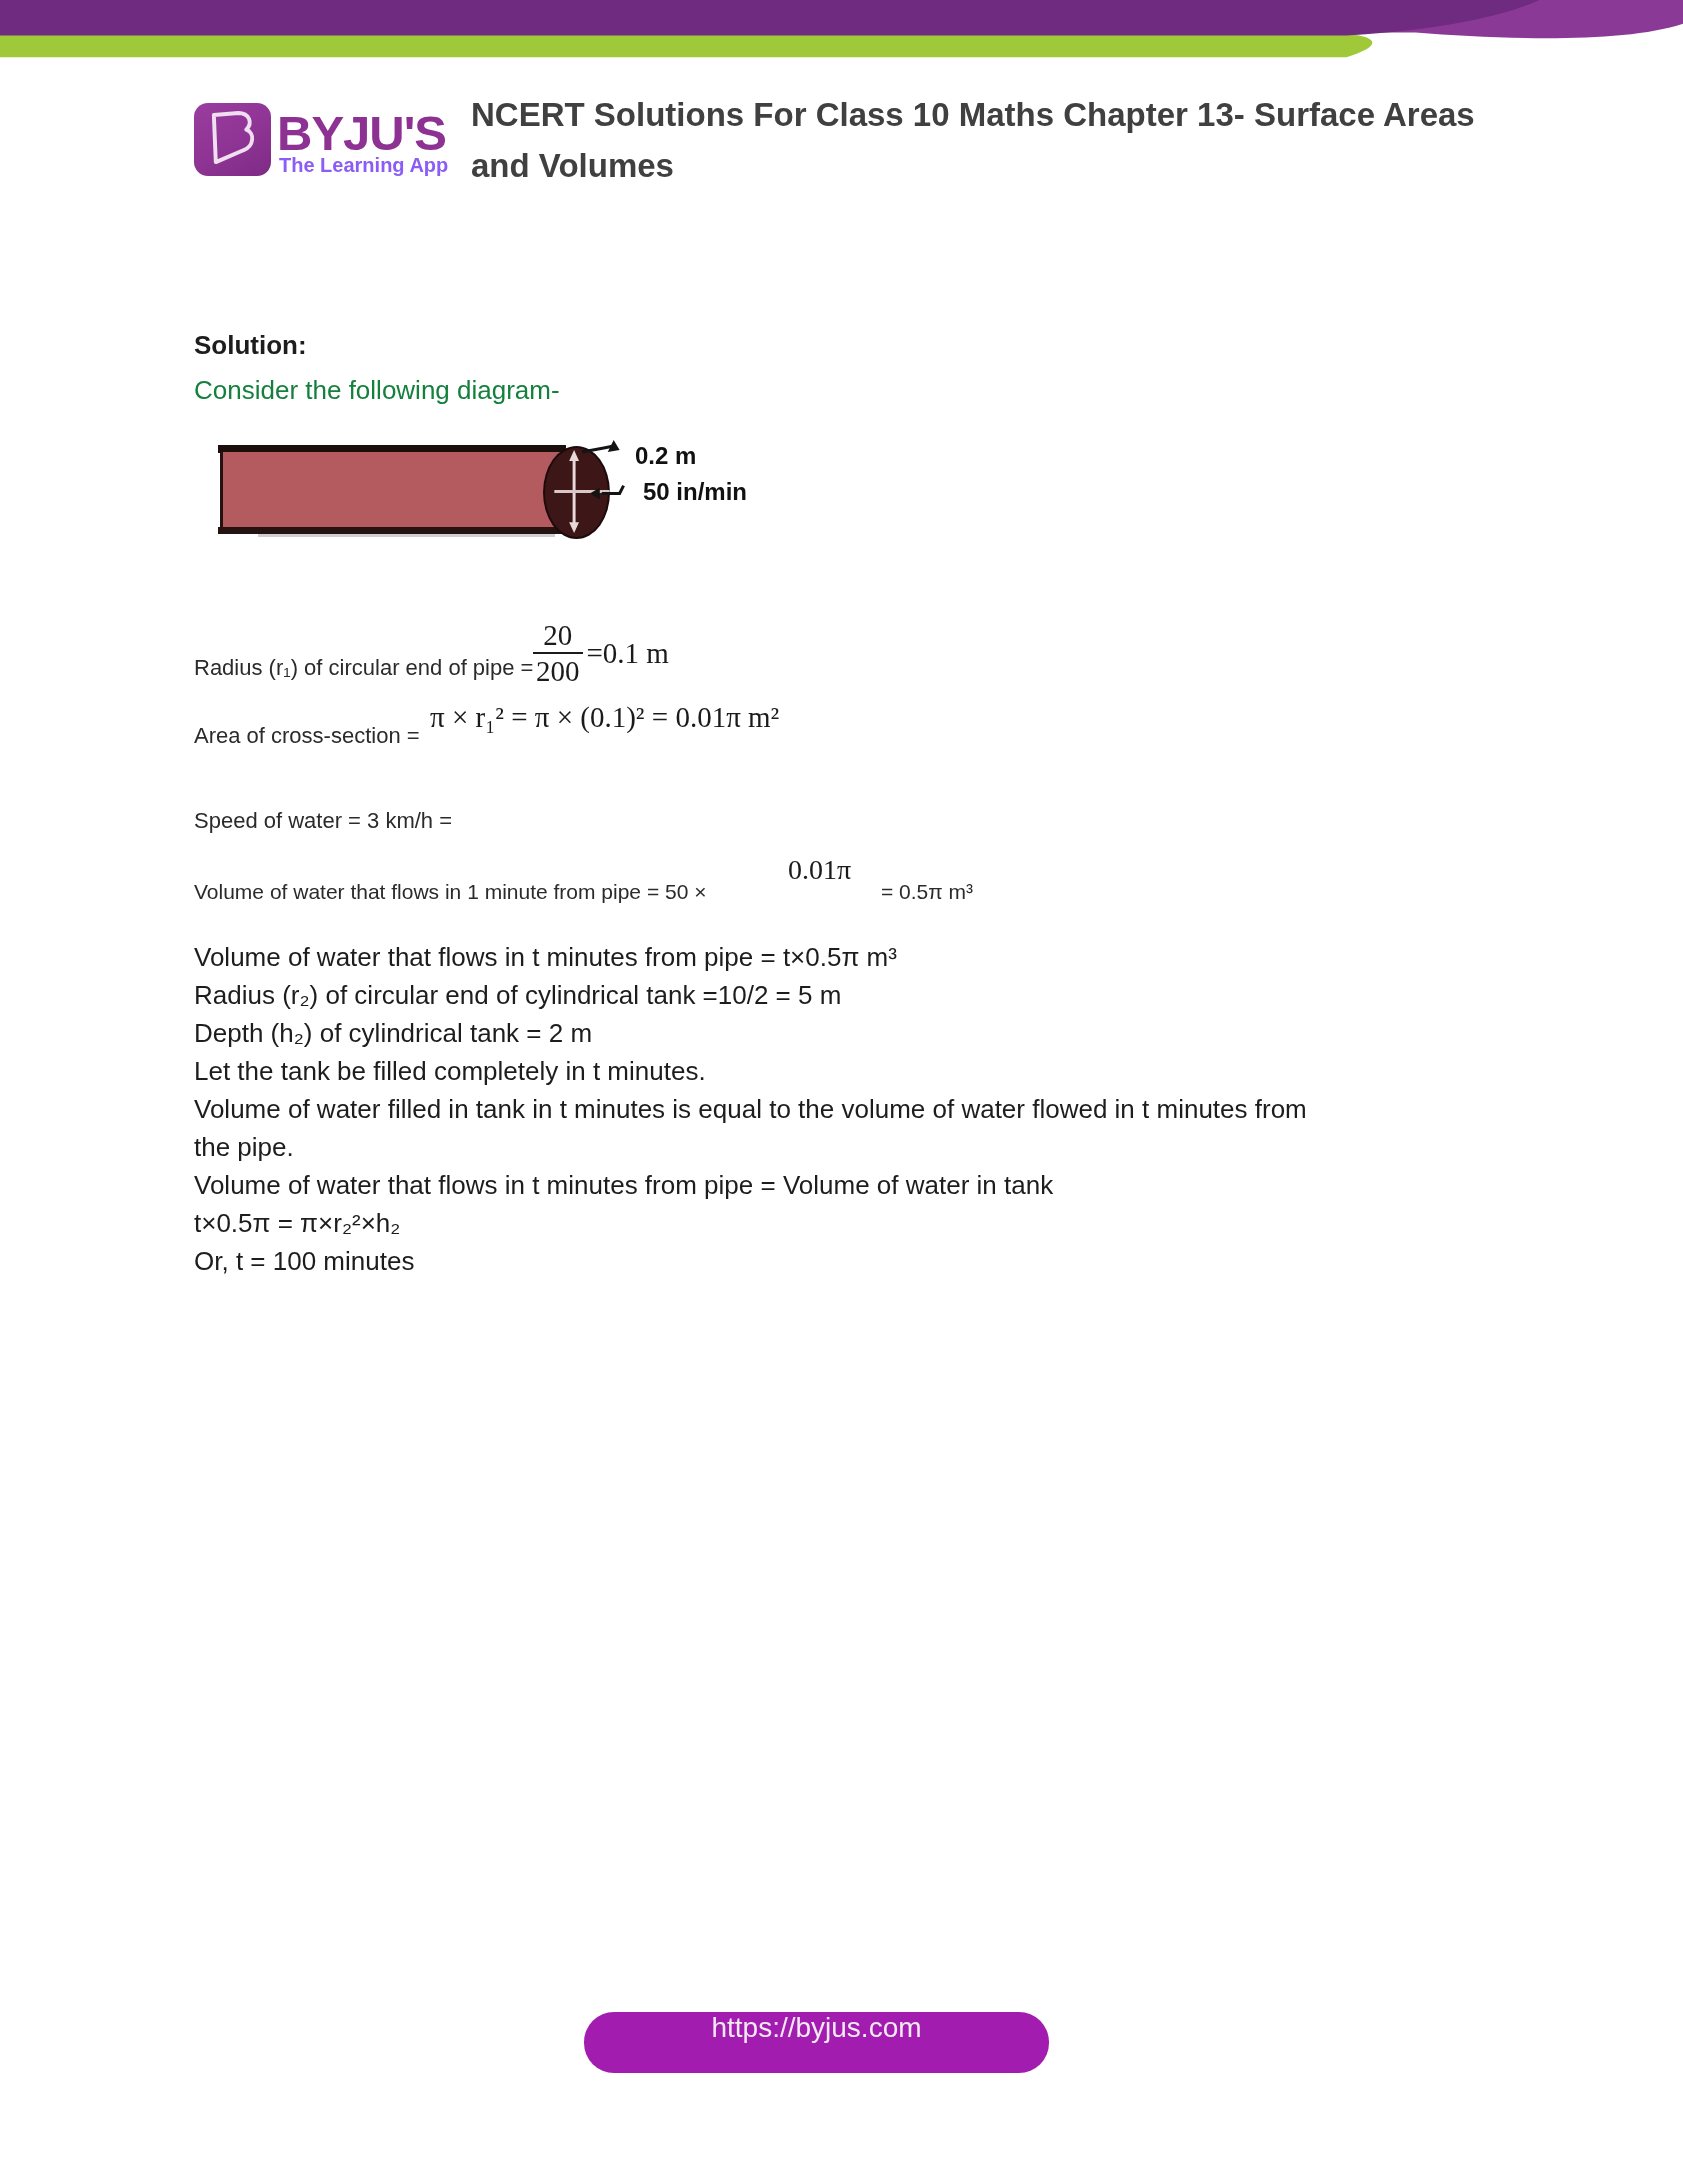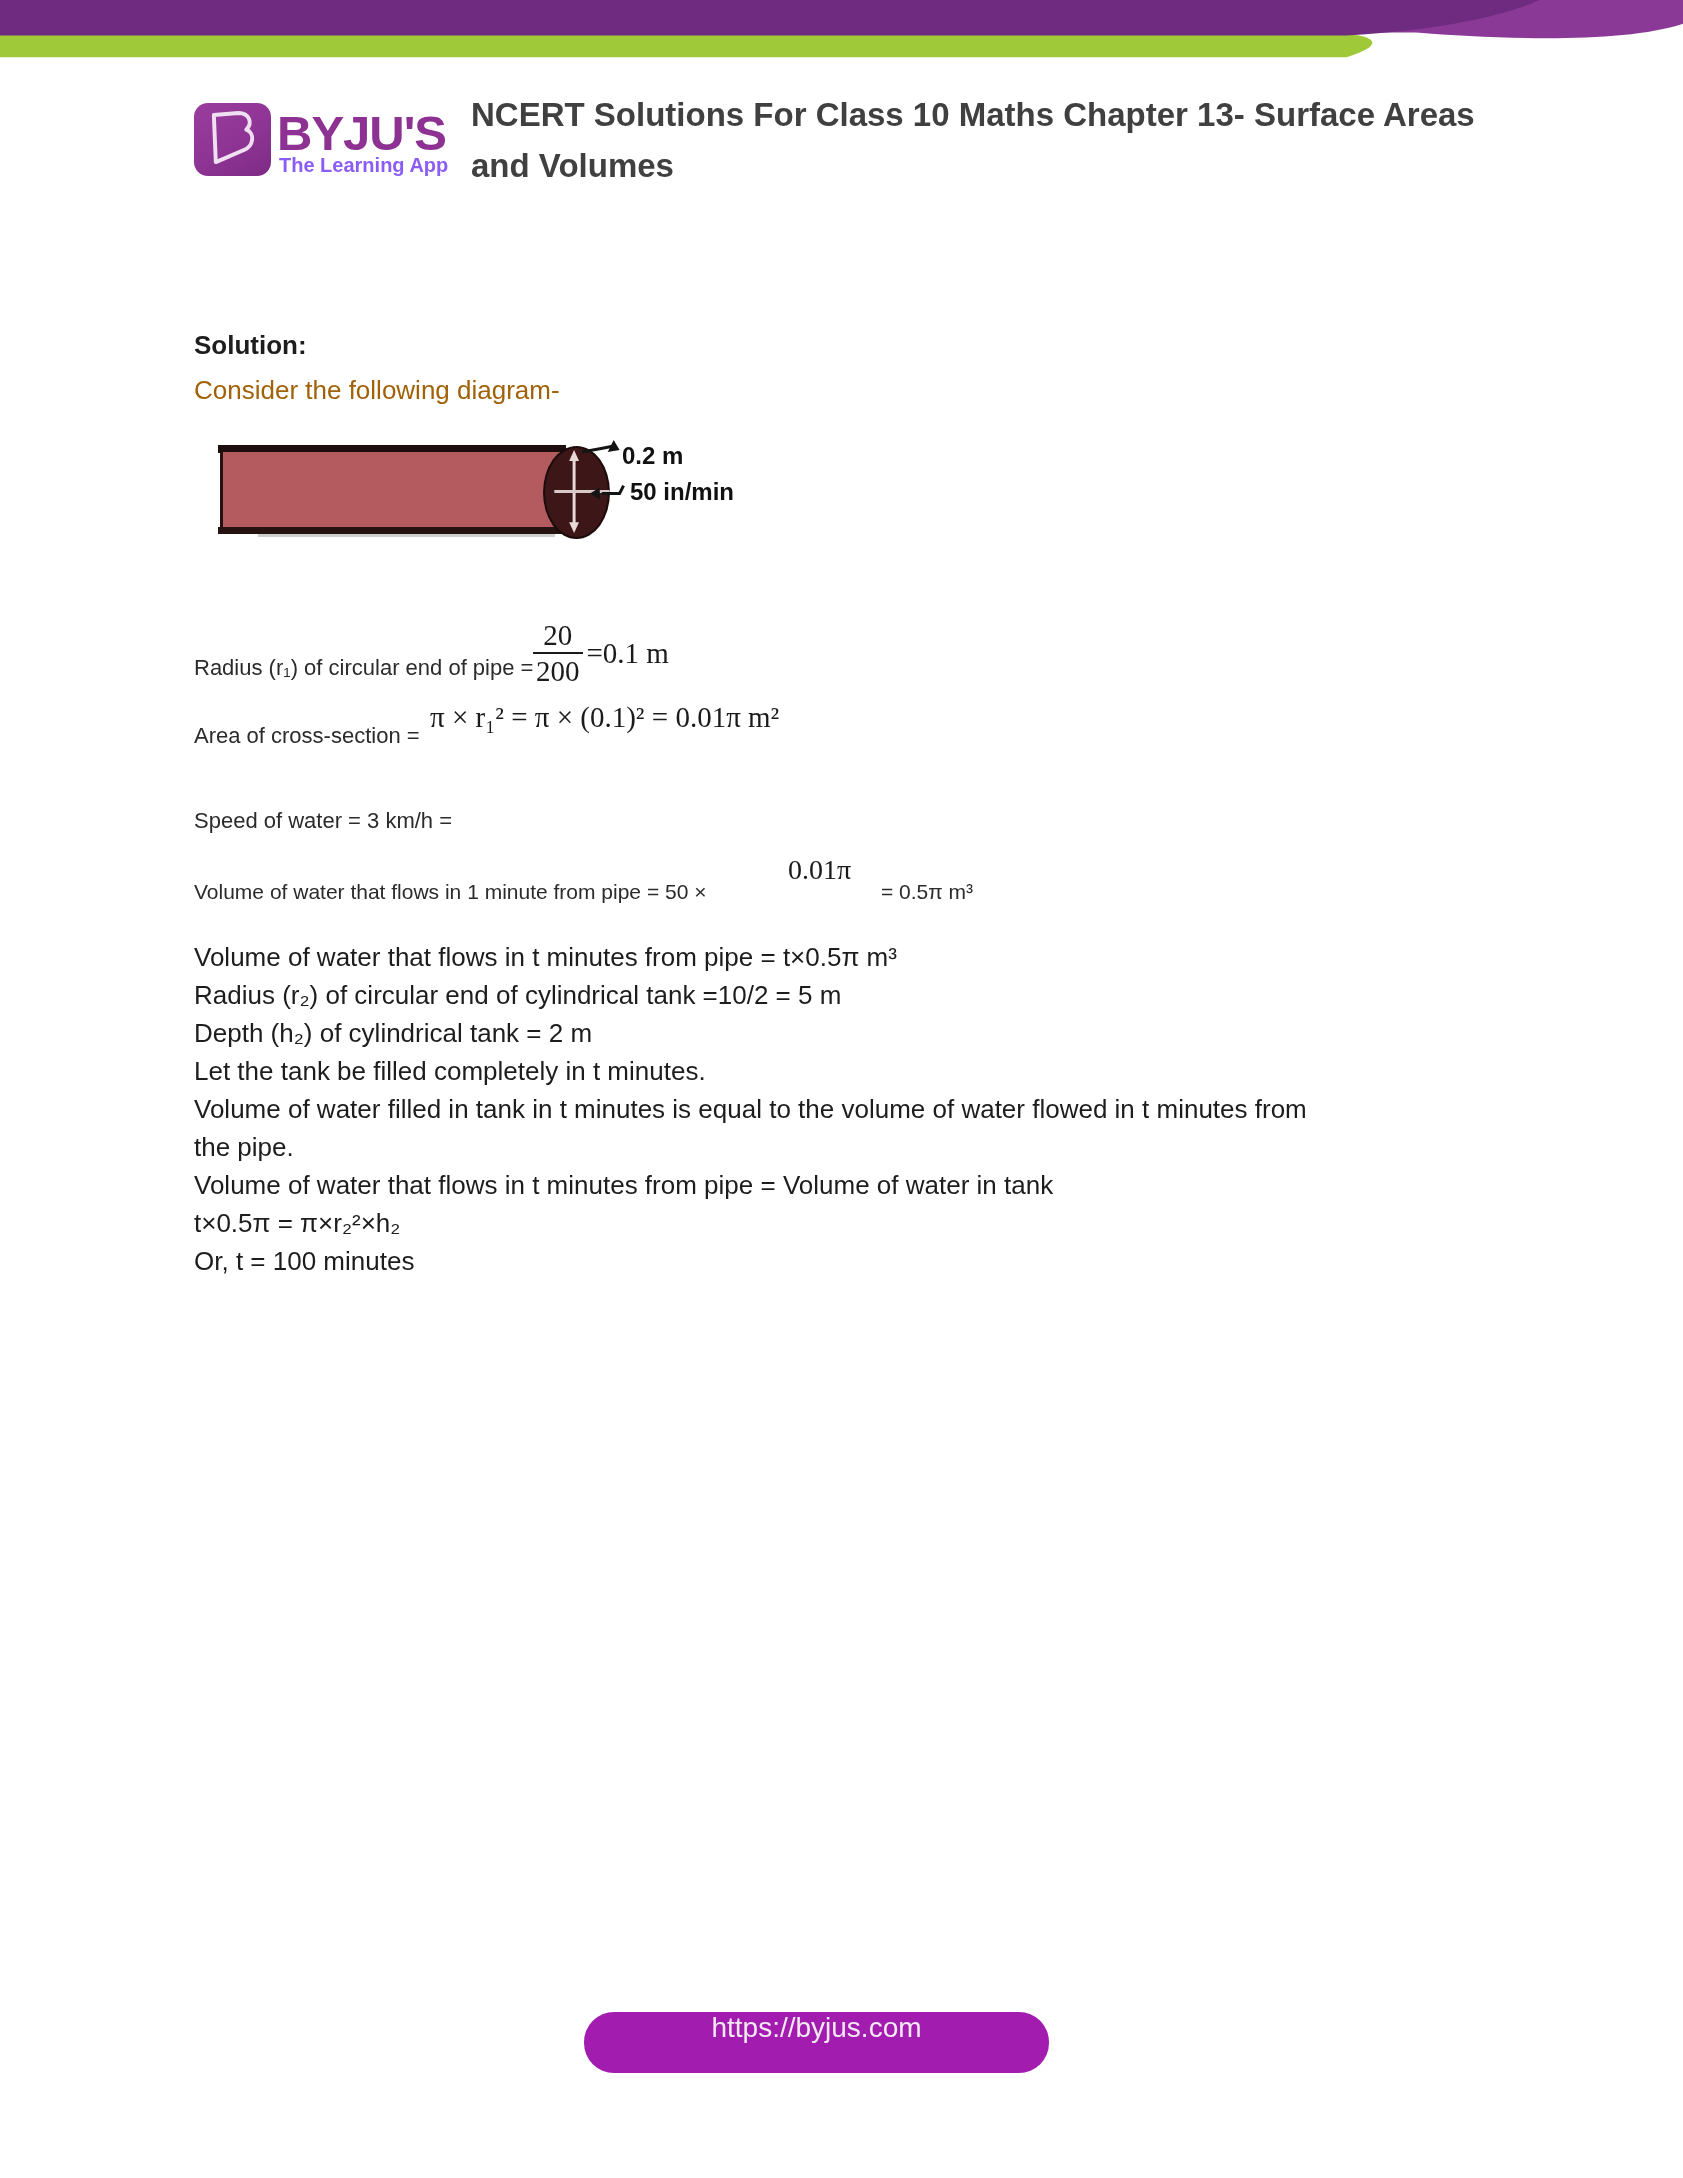--- a/index.html
+++ b/index.html
@@ -105,21 +105,21 @@
   }
   .solution-label {
     margin-top: 51px;
     font-size: 26px;
     font-weight: bold;
     color: #1d1d1d;
   }
   .consider-line {
     margin-top: 14px;
     font-size: 26px;
-    color: #a16207;
+    color: #15803d;
   }
 
   
   #diagram {
     position: relative;
     margin-top: 26px;
     margin-left: 20px;
     width: 554px;
     height: 129px;
   }
@@ -170,20 +170,21 @@
     position: absolute;
     left: 0; top: 0;
     width: 554px; height: 129px;
   }
   .dia-label {
     position: absolute;
     font-size: 24px;
     font-weight: bold;
     color: #111111;
     white-space: nowrap;
+    margin-left: 13px;
   }
   #dia-label-diameter { left: 408px; top: 10px; }
   #dia-label-speed    { left: 416px; top: 46px; }
 
   
   .math-row {
     position: relative;
     margin-top: 30px;
     height: 61px;
   }

